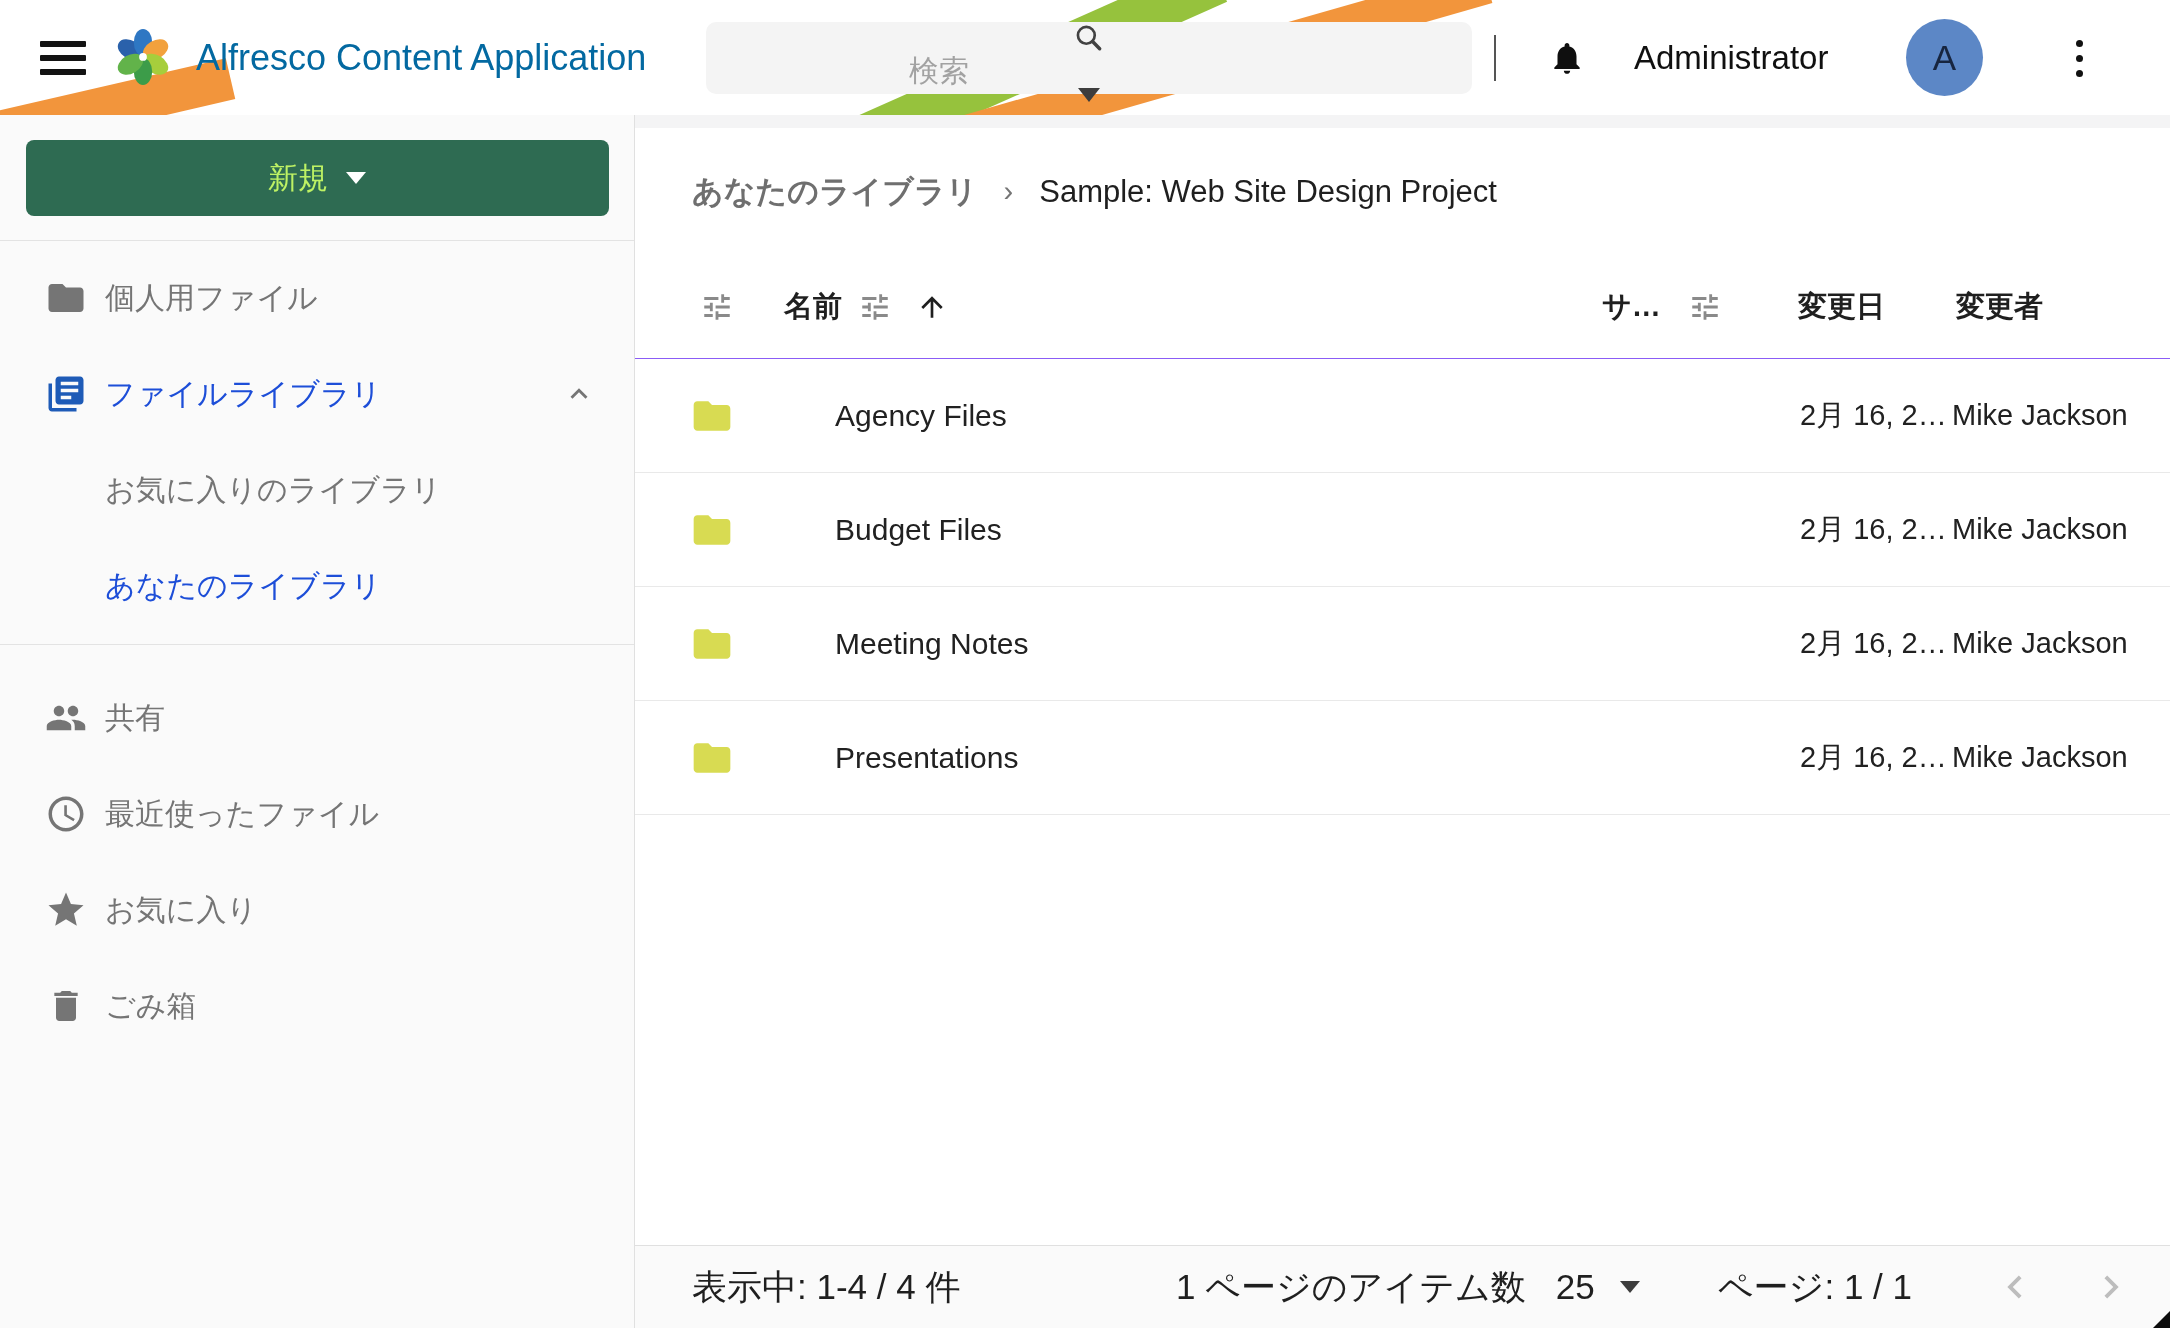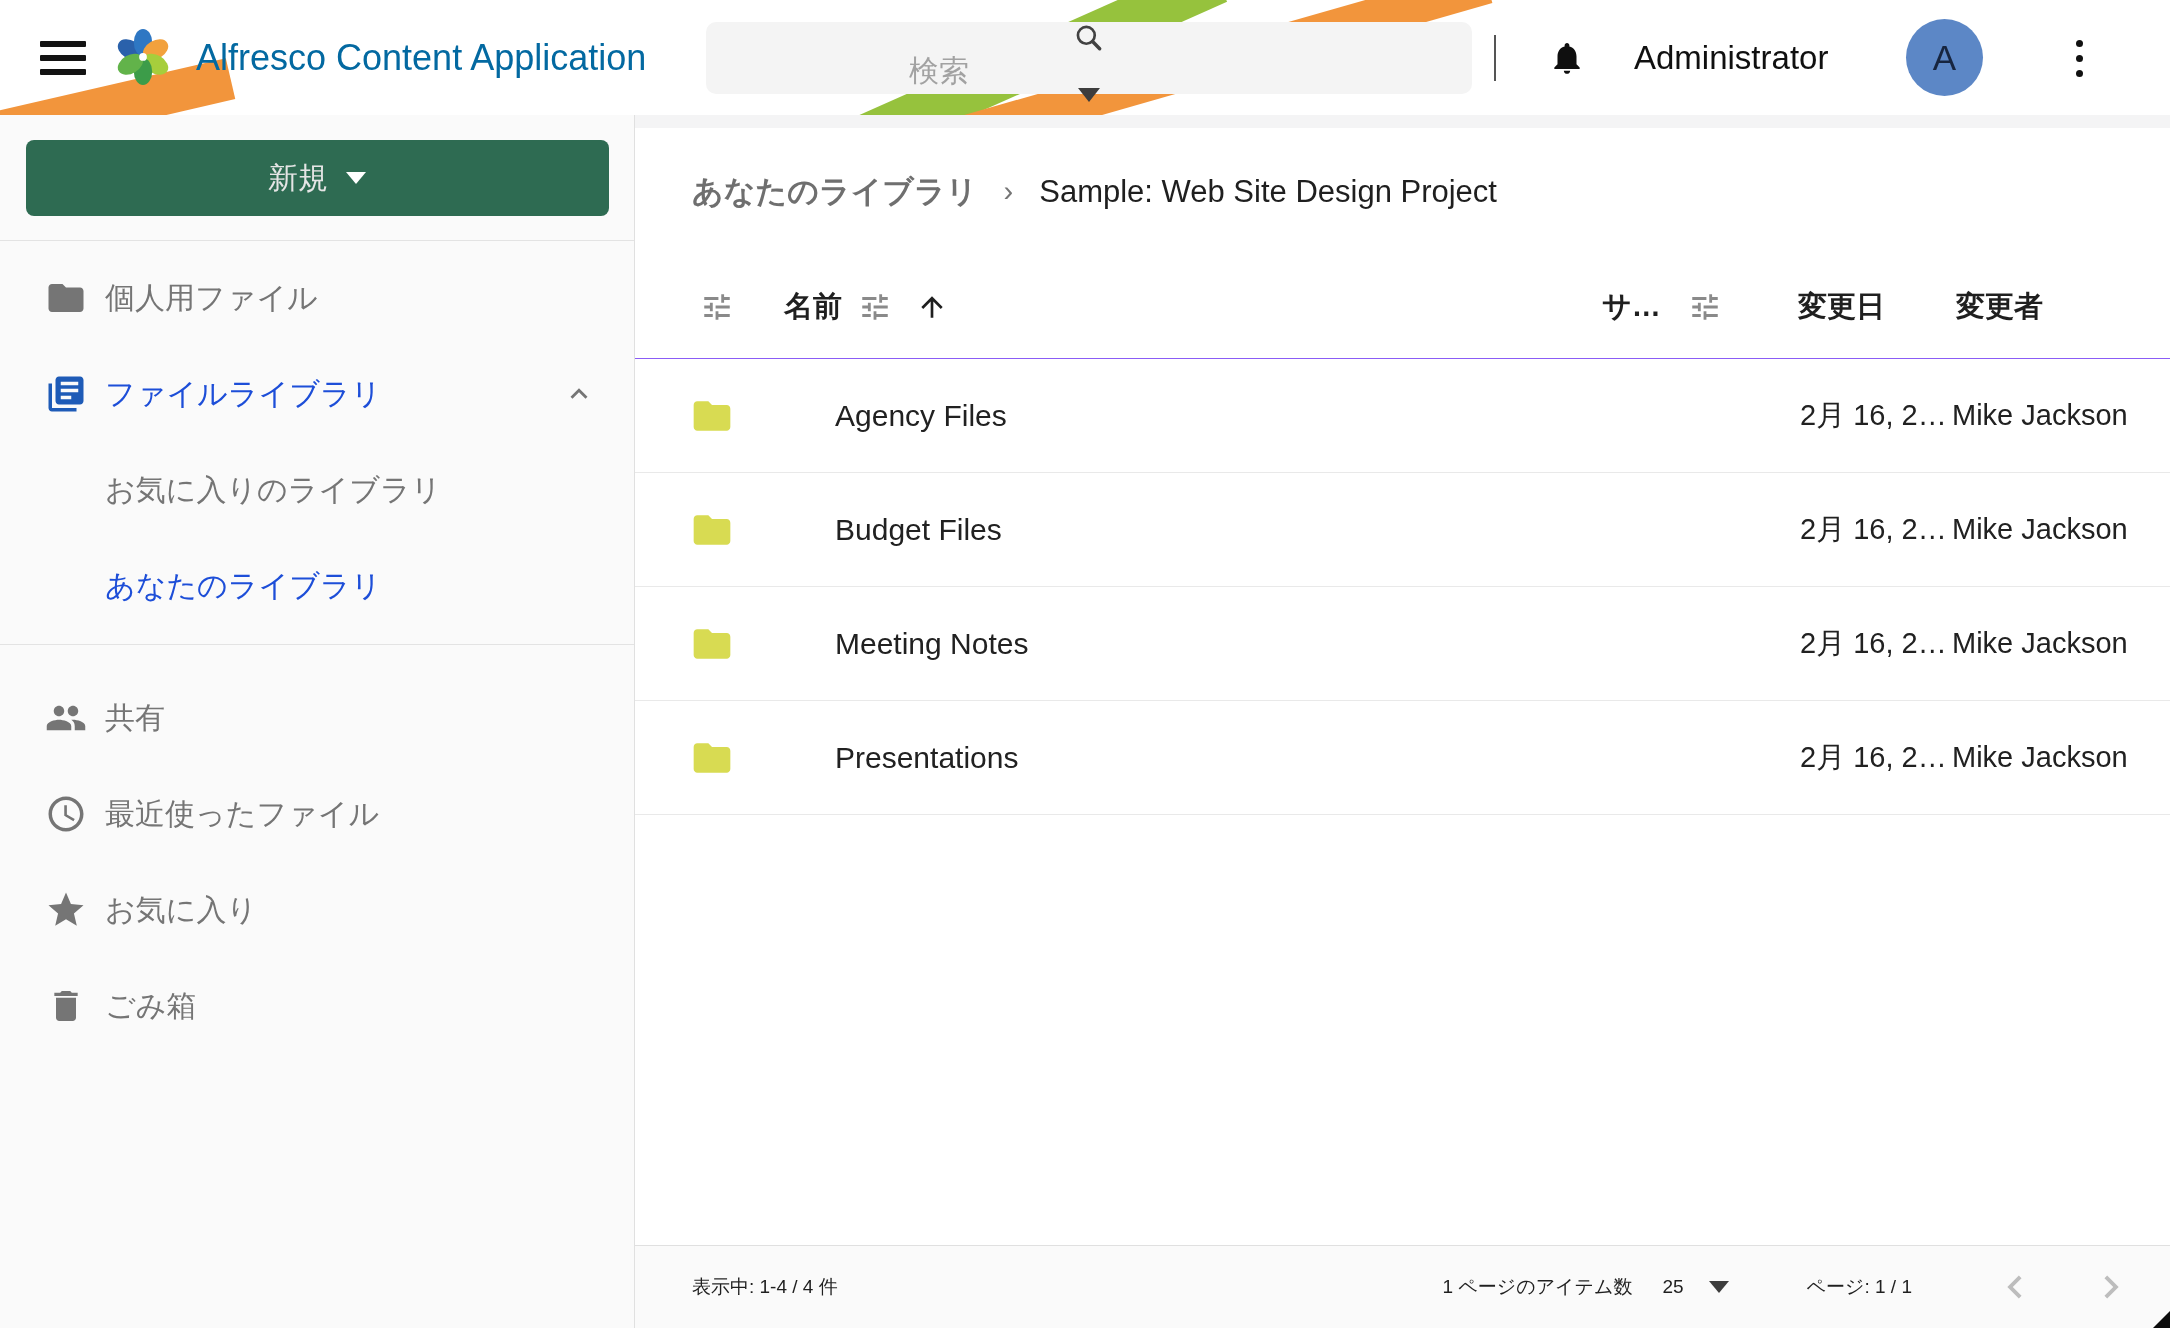--- a/index.html
+++ b/index.html
@@ -30,21 +30,21 @@
     display:flex; align-items:center; justify-content:center; font-size:35px; color:#17253f; cursor:pointer; }
   .kebab { position:absolute; left:2072px; top:36px; display:flex; flex-direction:column; gap:8px; padding:4px; cursor:pointer; }
   .kebab i { width:7px; height:7px; border-radius:50%; background:#111; }
 
   
   .body { flex:1; display:flex; min-height:0; }
 
   
   .sidebar { flex:0 0 635px; width:635px; background:#fafafa; border-right:1px solid #e0e0e0; padding-top:25px; }
   .new-button { display:flex; align-items:center; justify-content:center; gap:18px; margin:0 auto; width:583px; height:76px;
-    background:#2e6b52; border:none; border-radius:8px; color:#e5e5e5; font-size:30px; font-family:Liberation Sans, sans-serif; cursor:pointer; }
+    background:#2e6b52; border:none; border-radius:8px; color:#bef264; font-size:30px; font-family:Liberation Sans, sans-serif; cursor:pointer; }
   .new-caret { width:0; height:0; border-left:10px solid transparent; border-right:10px solid transparent; border-top:12px solid #fff; }
   .sidebar-divider { height:1px; background:#e3e3e3; margin-top:24px; }
   .nav { padding-top:9px; }
   .nav-item { height:96px; display:flex; align-items:center; padding:0 38px 0 45px; color:#757575; font-size:30px; cursor:pointer; white-space:nowrap; }
   .nav-item .nicon { width:42px; height:42px; margin-right:18px; flex:0 0 42px; display:flex; align-items:center; justify-content:center; }
   .nav-item.sub { padding-left:105px; }
   .nav-item.active-blue { color:#1d4ed8; }
   .nav-expand { margin-left:auto; display:flex; }
 
   
@@ -66,21 +66,21 @@
   .th-modifiedby { width:170px; margin-right:44px; cursor:pointer; }
 
   .row { display:flex; align-items:center; height:114px; border-bottom:1px solid #e9e9e9; padding-left:55px; font-size:30px; color:#212121; cursor:pointer; }
   .row-folder { width:44px; height:44px; flex:0 0 44px; display:flex; align-items:center; }
   .row-name { margin-left:101px; white-space:nowrap; }
   .row-modified { margin-left:auto; width:152px; font-size:29px; white-space:nowrap; }
   .row-modifiedby { width:174px; margin-right:44px; font-size:29px; white-space:nowrap; }
   .list-area { flex:1; }
 
   .tfoot { height:83px; flex:0 0 83px; background:#fafafa; border-top:1px solid #e0e0e0; display:flex; align-items:center;
-    font-size:19px; color:#1f1f1f; padding:0 36px 0 57px; }
+    font-size:35px; color:#1f1f1f; padding:0 36px 0 57px; }
   .foot-right { margin-left:auto; display:flex; align-items:center; }
   .page-size-value { margin-left:30px; display:flex; align-items:center; gap:25px; cursor:pointer; }
   .psv-caret { width:0; height:0; border-left:10px solid transparent; border-right:10px solid transparent; border-top:12px solid #3d3d3d; }
   .page-label { margin-left:78px; }
   .pg-btn { display:flex; align-items:center; justify-content:center; background:none; border:none; cursor:default; padding:0; }
   .pg-prev { margin-left:80px; }
   .pg-next { margin-left:50px; }
   .corner-triangle { position:absolute; right:0; bottom:0; width:0; height:0; border-bottom:17px solid #0c0c0c; border-left:17px solid transparent; }
 </style>
 </head>

